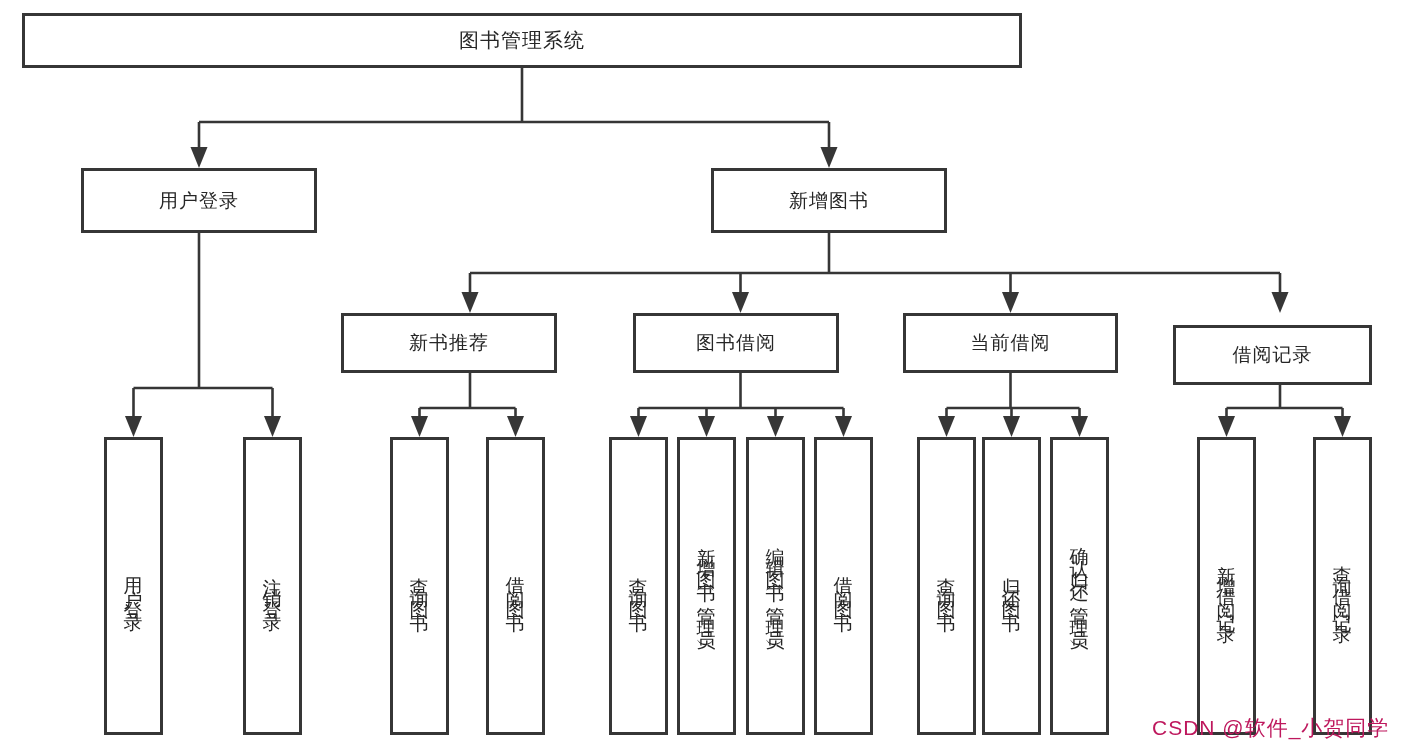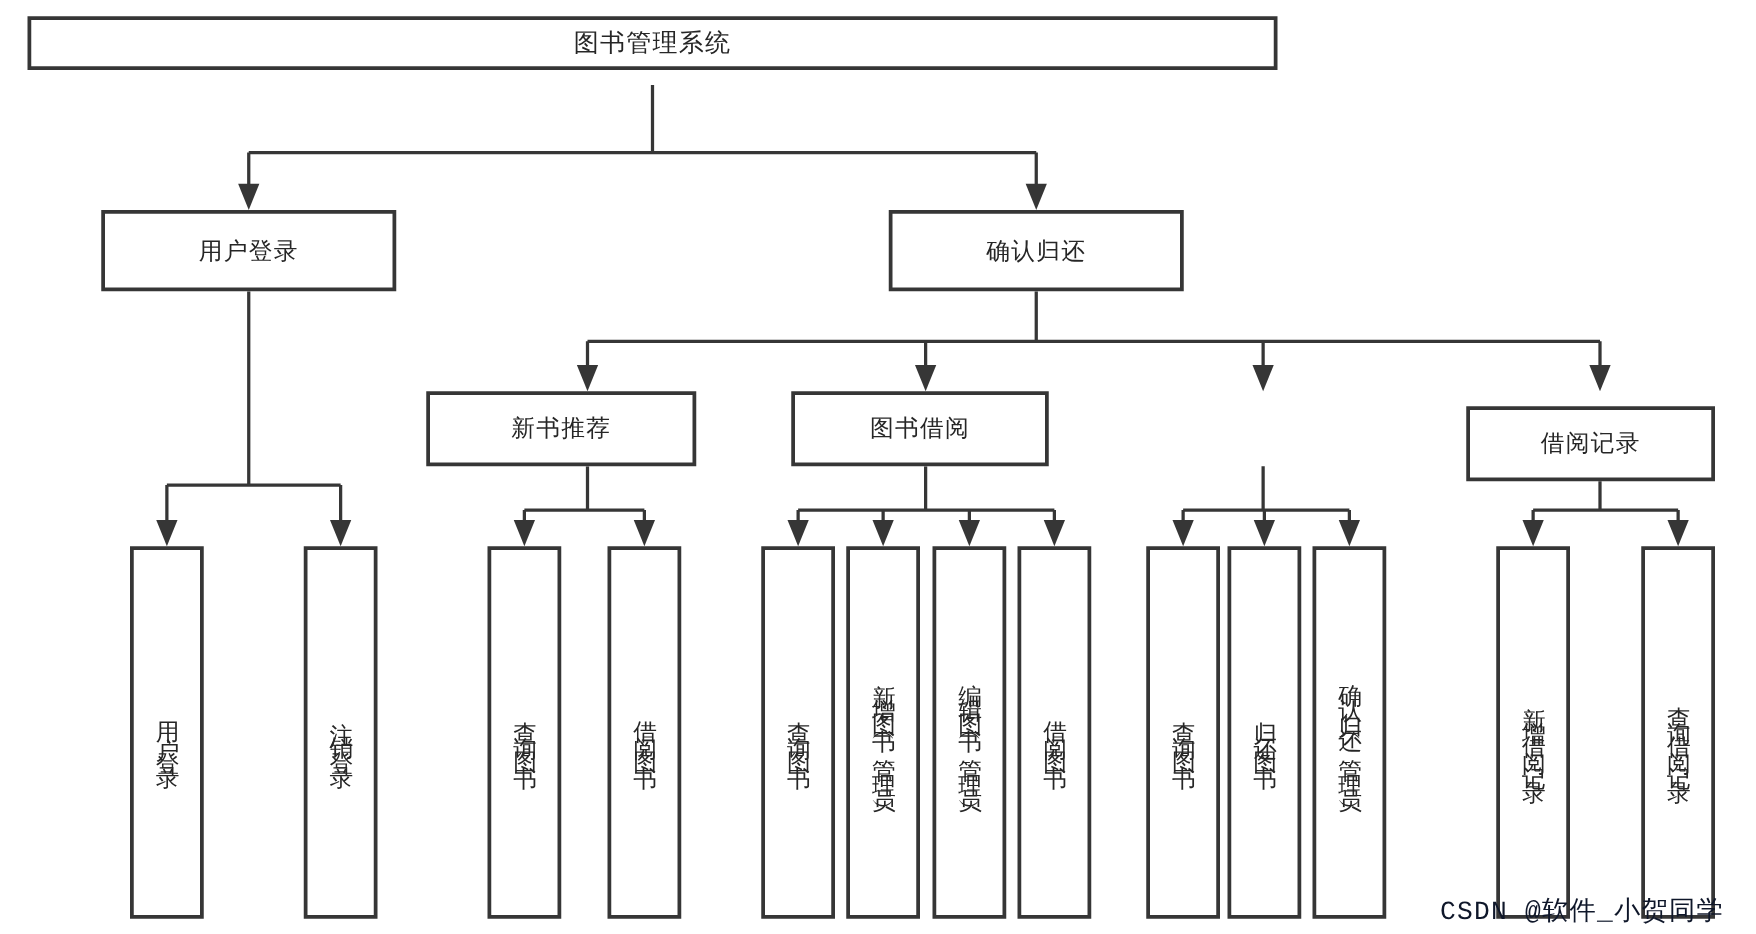--- a/index.html
+++ b/index.html
@@ -13,21 +13,21 @@
     display:flex;align-items:center;justify-content:center;z-index:2;
   }
   .hbox span{font-size:19px;letter-spacing:1px;white-space:nowrap;}
   .root span{font-size:20px;}
   .vtext{
     writing-mode:vertical-rl;text-orientation:mixed;
     font-size:19px;line-height:1;letter-spacing:12px;
   }
   .watermark{
     position:absolute;left:1152px;top:714px;z-index:3;
-    font-size:21px;color:#0f172a;white-space:nowrap;letter-spacing:1px;font-family:Liberation Mono, monospace;
+    font-size:21px;color:#be185d;white-space:nowrap;letter-spacing:1px;
   }
 </style>
 </head>
 <body>
 
 <div class="stage">
 
   <svg class="wires" width="1405" height="747" viewBox="0 0 1405 747">
     <g fill="none" stroke="#363636" stroke-width="2.6">
 
@@ -64,36 +64,39 @@
       <polygon points="767,416 784,416 775.5,437"></polygon>
       <polygon points="835,416 852,416 843.5,437"></polygon>
       <polygon points="938,416 955,416 946.5,437"></polygon>
       <polygon points="1003,416 1020,416 1011.5,437"></polygon>
       <polygon points="1071,416 1088,416 1079.5,437"></polygon>
       <polygon points="1218,416 1235,416 1226.5,437"></polygon>
       <polygon points="1334,416 1351,416 1342.5,437"></polygon>
     </g>
   </svg>
 
-  <div class="box hbox root" style="left:22px;top:13px;width:1000px;height:43px">
+  <div class="box hbox root" style="left:22px;top:13px;width:1000px;height:55px">
     <span>图书管理系统</span>
   </div>
 
   <div class="box hbox" style="left:81px;top:168px;width:236px;height:65px">
     <span>用户登录</span>
   </div>
   <div class="box hbox" style="left:711px;top:168px;width:236px;height:65px">
-    <span>确认归还</span>
+    <span>新增图书</span>
   </div>
 
   <div class="box hbox" style="left:341px;top:313px;width:216px;height:60px">
     <span>新书推荐</span>
   </div>
   <div class="box hbox" style="left:633px;top:313px;width:206px;height:60px">
     <span>图书借阅</span>
+  </div>
+  <div class="box hbox" style="left:903px;top:313px;width:215px;height:60px">
+    <span>当前借阅</span>
   </div>
   <div class="box hbox" style="left:1173px;top:325px;width:199px;height:60px">
     <span>借阅记录</span>
   </div>
 
   <div class="box vbox" style="left:104px;top:437px;width:59px;height:298px">
     <span class="vtext">用户登录</span>
   </div>
   <div class="box vbox" style="left:243px;top:437px;width:59px;height:298px">
     <span class="vtext">注销登录</span>

